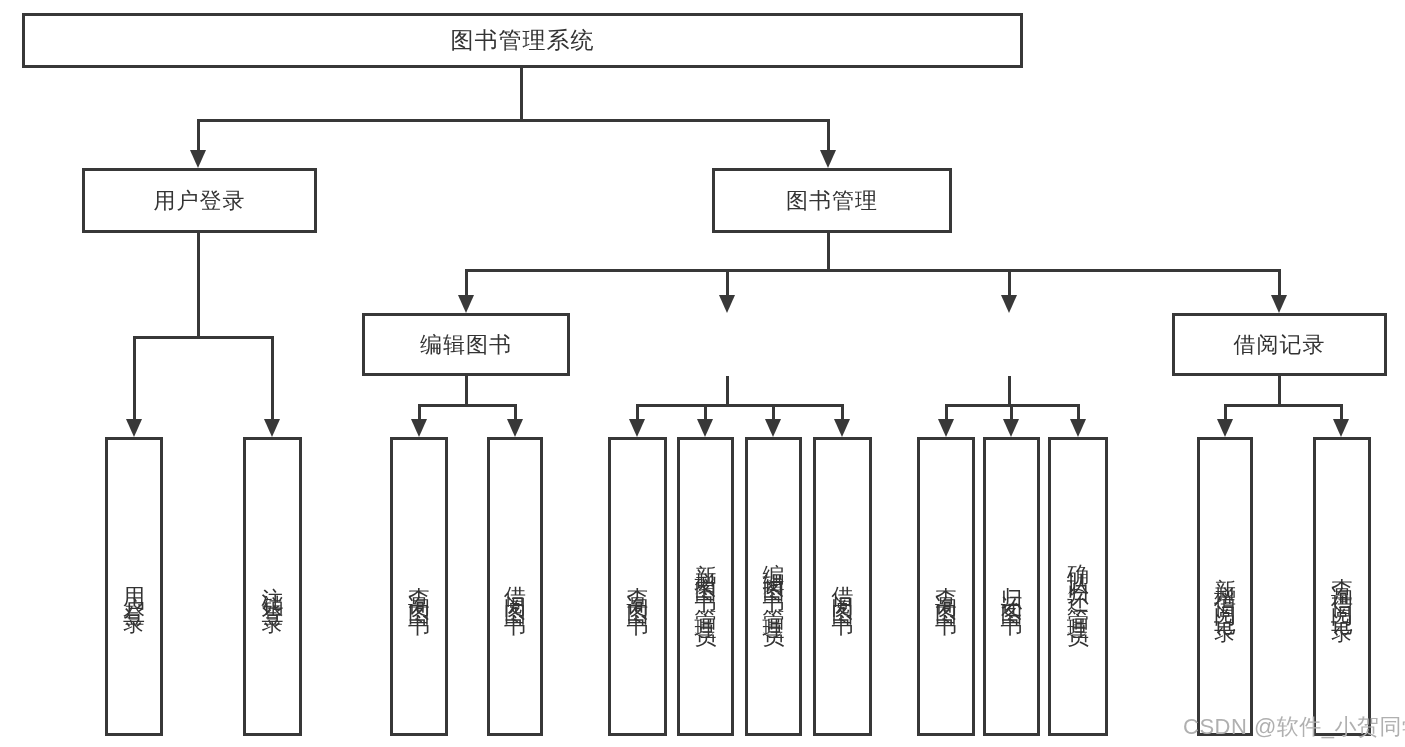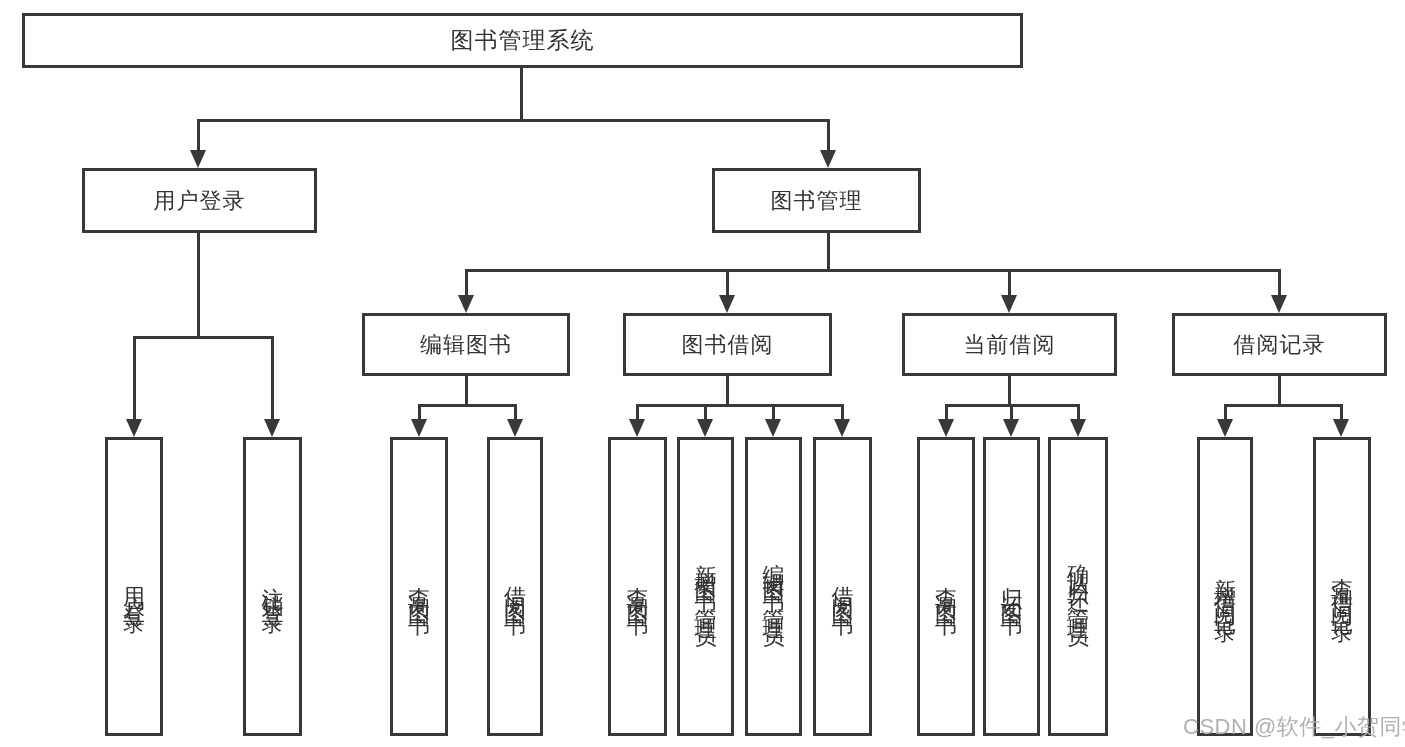--- a/index.html
+++ b/index.html
@@ -78,35 +78,29 @@
 <div class="canvas">
 
   <div class="box hbox root-box" style="left:22px; top:13px; width:1001px; height:55px;">
     <span>图书管理系统</span>
   </div>
 
   <div class="box hbox" style="left:82px; top:168px; width:235px; height:65px;">
     <span>用户登录</span>
   </div>
 
-  <div class="box hbox" style="left:712px; top:168px; width:209px; height:65px;justify-content:center;">
+  <div class="box hbox" style="left:712px; top:168px; width:240px; height:65px;justify-content:center;">
     <span>图书管理</span>
   </div>
 
   <div class="box hbox" style="left:362px; top:313px; width:208px; height:63px;">
     <span>编辑图书</span>
   </div>
 
-  <div class="box hbox" style="left:623px; top:313px; width:209px; height:63px;">
-    <span>图书借阅</span>
-  </div>
-
-  <div class="box hbox" style="left:902px; top:313px; width:215px; height:63px;">
-    <span>当前借阅</span>
-  </div>
+
 
   <div class="box hbox" style="left:1172px; top:313px; width:215px; height:63px;">
     <span>借阅记录</span>
   </div>
 
   <div class="box vbox" style="left:105px; top:437px; width:58px; height:299px;">
     <span>用户登录</span>
   </div>
   <div class="box vbox" style="left:243px; top:437px; width:59px; height:299px;">
     <span>注销登录</span>

